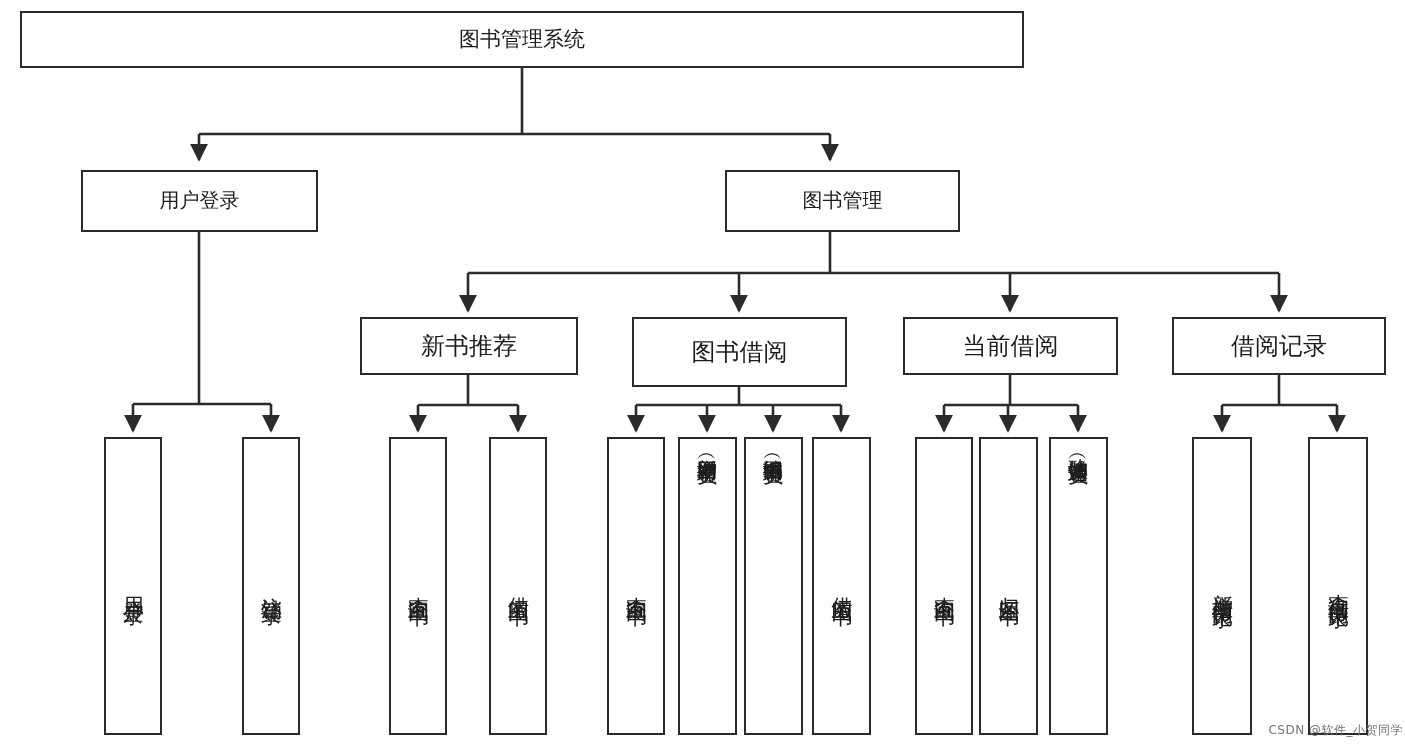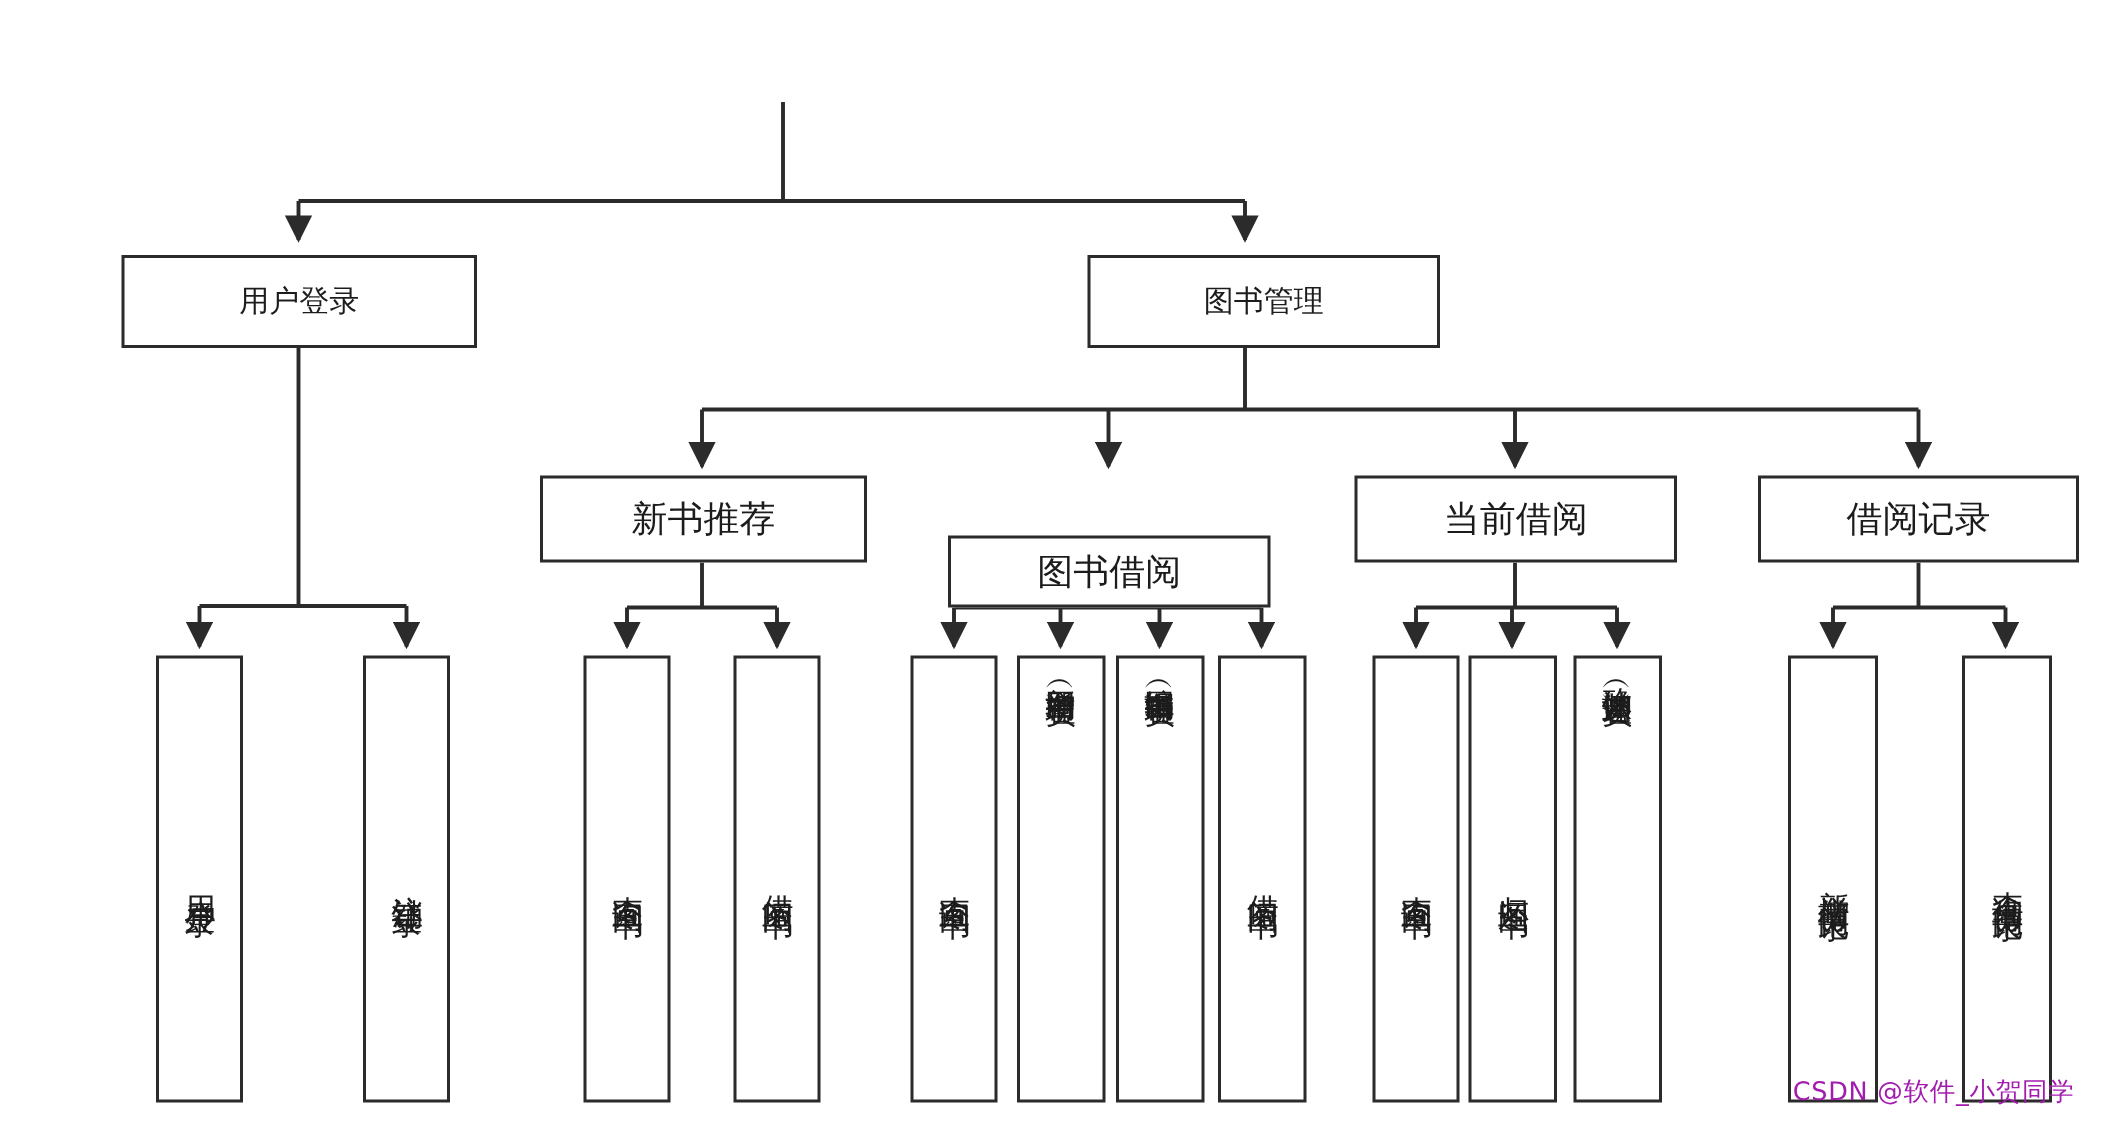--- a/index.html
+++ b/index.html
@@ -62,24 +62,24 @@
   .node-leaf.tall .label {
     font-size: 20px;
     letter-spacing: 1px;
   }
   .node-leaf.midpos {
     align-items: center;
     padding-top: 0;
   }
   .watermark {
     position: absolute;
-    right: 22px;
+    right: 2px;
     bottom: 8px;
-    font-size: 17px;
-    color: #a21caf;
+    font-size: 12px;
+    color: #737373;
     letter-spacing: 0.5px;
     white-space: nowrap;
   }
 </style>
 </head>
 <body>
 
 <div id="canvas">
 
   <svg class="wires" viewBox="0 0 1405 747" xmlns="http://www.w3.org/2000/svg">
@@ -125,32 +125,35 @@
       <path d="M 1008 405 L 1008 431" marker-end="url(#ah)"></path>
       <path d="M 1078 405 L 1078 431" marker-end="url(#ah)"></path>
 
       <path d="M 1279 375 L 1279 405"></path>
       <path d="M 1222 405 L 1337 405"></path>
       <path d="M 1222 405 L 1222 431" marker-end="url(#ah)"></path>
       <path d="M 1337 405 L 1337 431" marker-end="url(#ah)"></path>
     </g>
   </svg>
 
+  <div class="node node-root" style="left:20px; top:11px; width:1004px; height:57px;">
+    <span class="label">图书管理系统</span>
+  </div>
 
   <div class="node node-l2" style="left:81px; top:170px; width:237px; height:62px;">
     <span class="label">用户登录</span>
   </div>
   <div class="node node-l2" style="left:712px; top:170px; width:235px; height:62px;margin-left:13px;">
     <span class="label">图书管理</span>
   </div>
 
   <div class="node node-l3" style="left:360px; top:317px; width:218px; height:58px;">
     <span class="label">新书推荐</span>
   </div>
-  <div class="node node-l3" style="left:632px; top:317px; width:215px; height:48px;margin-top:40px;">
+  <div class="node node-l3" style="left:632px; top:317px; width:215px; height:70px;">
     <span class="label">图书借阅</span>
   </div>
   <div class="node node-l3" style="left:903px; top:317px; width:215px; height:58px;">
     <span class="label">当前借阅</span>
   </div>
   <div class="node node-l3" style="left:1172px; top:317px; width:214px; height:58px;">
     <span class="label">借阅记录</span>
   </div>
 
   <div class="node node-leaf midpos" style="left:104px; top:437px; width:58px; height:298px;">

